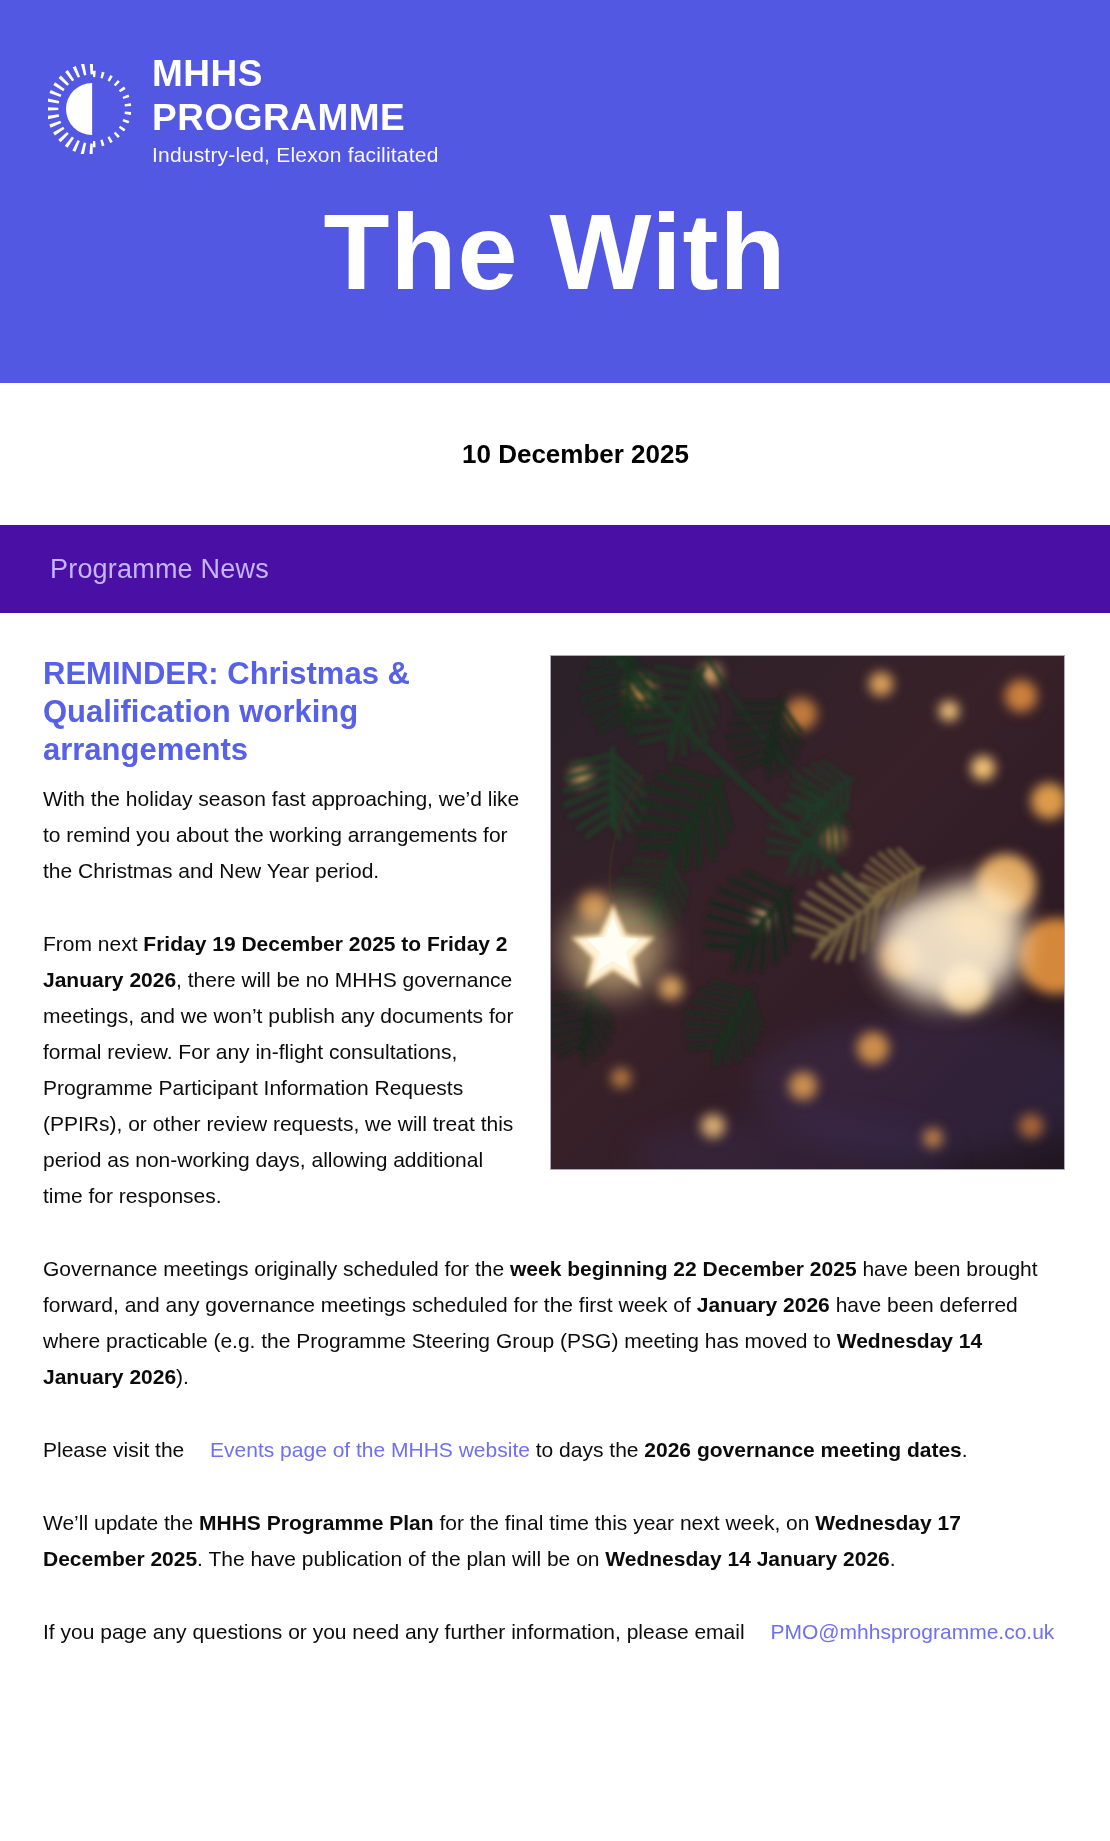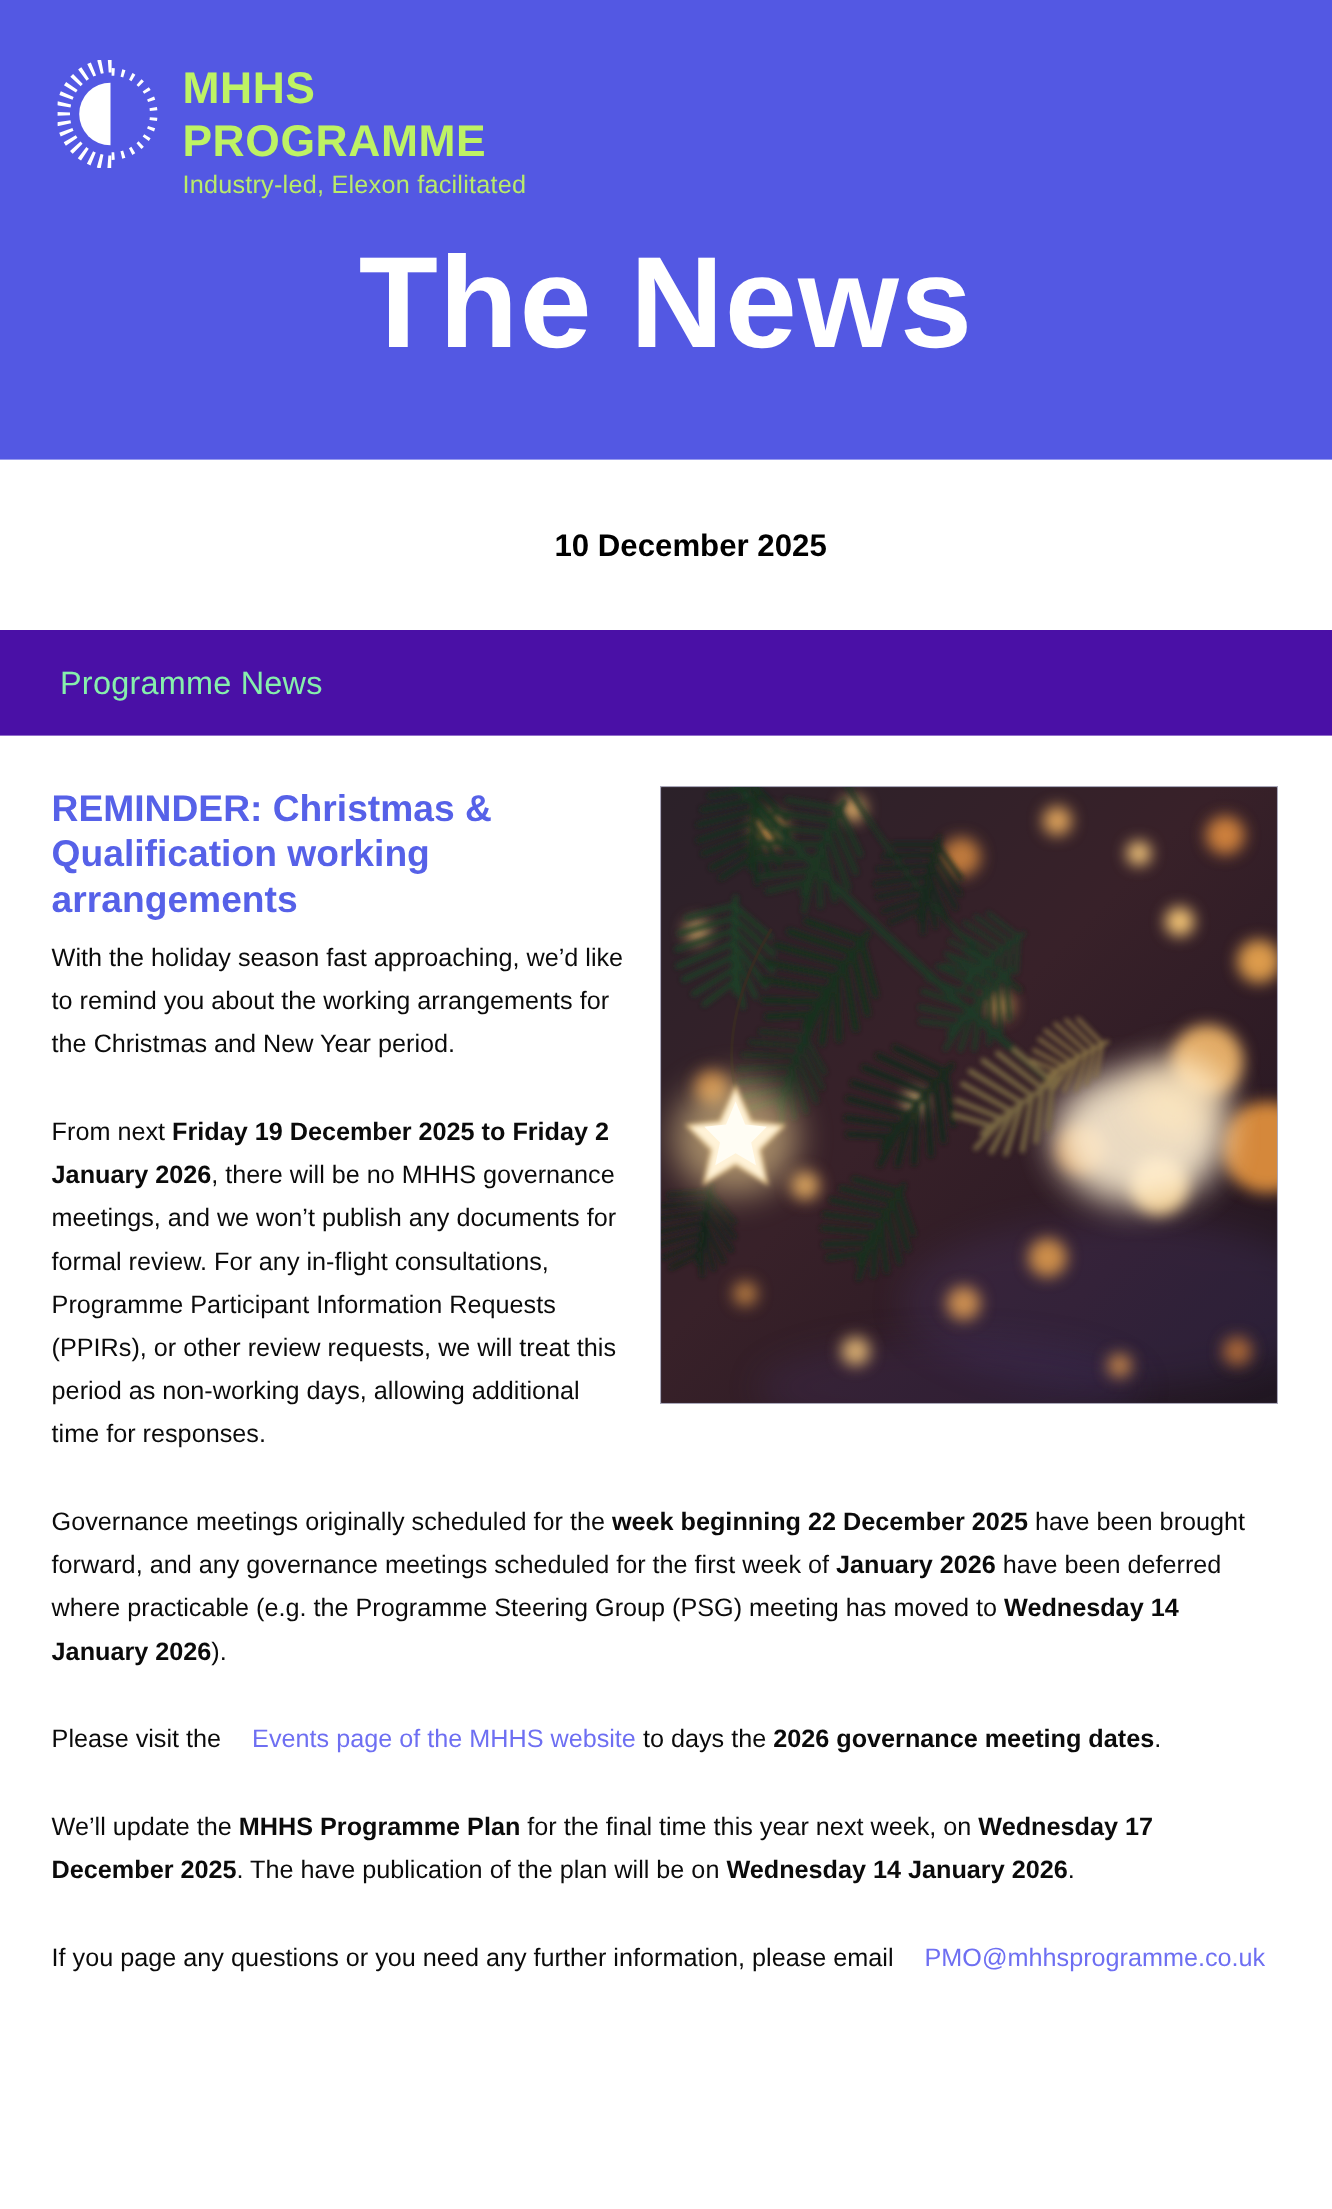--- a/index.html
+++ b/index.html
@@ -11,34 +11,34 @@
     --photo-border:#aaa8ba;
   }
   *{box-sizing:border-box;margin:0;padding:0;}
   html,body{background:#ffffff;}
   body{
     width:1110px;height:1841px;overflow:hidden;position:relative;
     font-family:"Liberation Sans","DejaVu Sans",sans-serif;color:var(--ink);
   }
   
   .hdr{background:var(--blue);height:383px;width:100%;padding-top:48px;}
-  .logo{display:flex;align-items:flex-start;margin-left:48px;text-decoration:none;color:#bef264;}
+  .logo{display:flex;align-items:center;margin-left:48px;text-decoration:none;color:#ffffff;}
   .logo-icon{width:90px;height:90px;flex:0 0 auto;margin-right:14px;margin-top:2px;}
   .logo-text{line-height:36px;font-weight:bold;font-size:37px;letter-spacing:.5px;padding-top:8px;}
   .logo-tag{font-size:21px;font-weight:400;letter-spacing:.2px;margin-top:7px;opacity:.96;}
   .masthead{
     text-align:center;color:#fff;font-weight:bold;font-size:108px;letter-spacing:1px;
     margin-top:22px;white-space:nowrap;
   }
   
   .dateband{height:142px;display:flex;align-items:center;justify-content:center;padding-left:41px;}
   .dateband .d{font-size:26px;font-weight:bold;color:#000;}
   
   .secbar{background:var(--purple);height:88px;display:flex;align-items:center;padding-left:50px;}
-  .secbar .s{color:#86efac;font-size:27px;font-weight:400;letter-spacing:.2px;}
+  .secbar .s{color:#c4b5fd;font-size:27px;font-weight:400;letter-spacing:.2px;}
   
   .article{padding:42px 45px 30px 43px;}
   .photo{
     float:right;width:515px;height:515px;margin:0 0 22px 26px;
     border:1px solid var(--photo-border);overflow:hidden;background:#241a22;
   }
   .photo svg{display:block;}
   h2.headline{color:var(--heading);font-size:31px;line-height:38px;font-weight:bold;margin:0 0 12px 0;}
   .article p{font-size:21px;line-height:36px;margin:0 0 37px 0;color:var(--ink);}
   .article p:last-child{margin-bottom:0;}
@@ -57,21 +57,21 @@
       <path d="M50,11 A39,39 0 0 1 50,89" fill="none" stroke="#ffffff" stroke-width="7" stroke-dasharray="2.8 6.4"></path>
 
       <path d="M49,21 A29,29 0 0 0 49,79 Z" fill="#ffffff"></path>
     </svg>
     <span class="logo-txt-wrap">
       <span class="logo-text" style="display:block">MHHS</span>
       <span class="logo-text" style="display:block">PROGRAMME</span>
       <span class="logo-tag" style="display:block">Industry-led, Elexon facilitated</span>
     </span>
   </a>
-  <div class="masthead">The News</div>
+  <div class="masthead">The With</div>
 </div>
 
 <div class="dateband">
   <span class="d">10 December 2025</span>
 </div>
 
 <div class="secbar">
   <span class="s">Programme News</span>
 </div>
 

